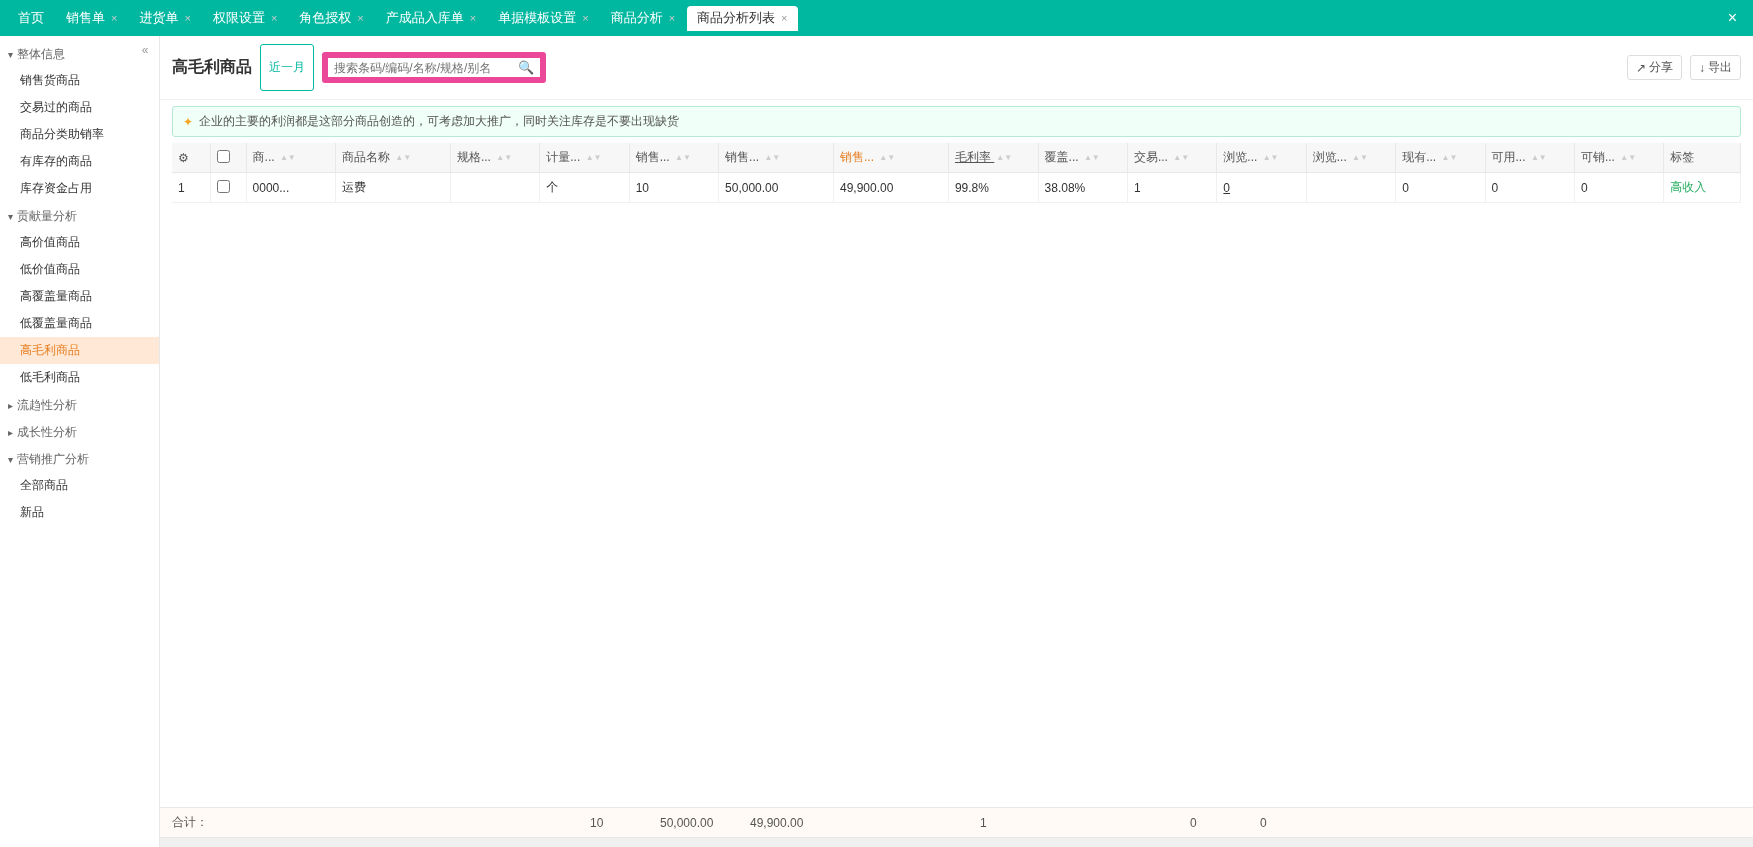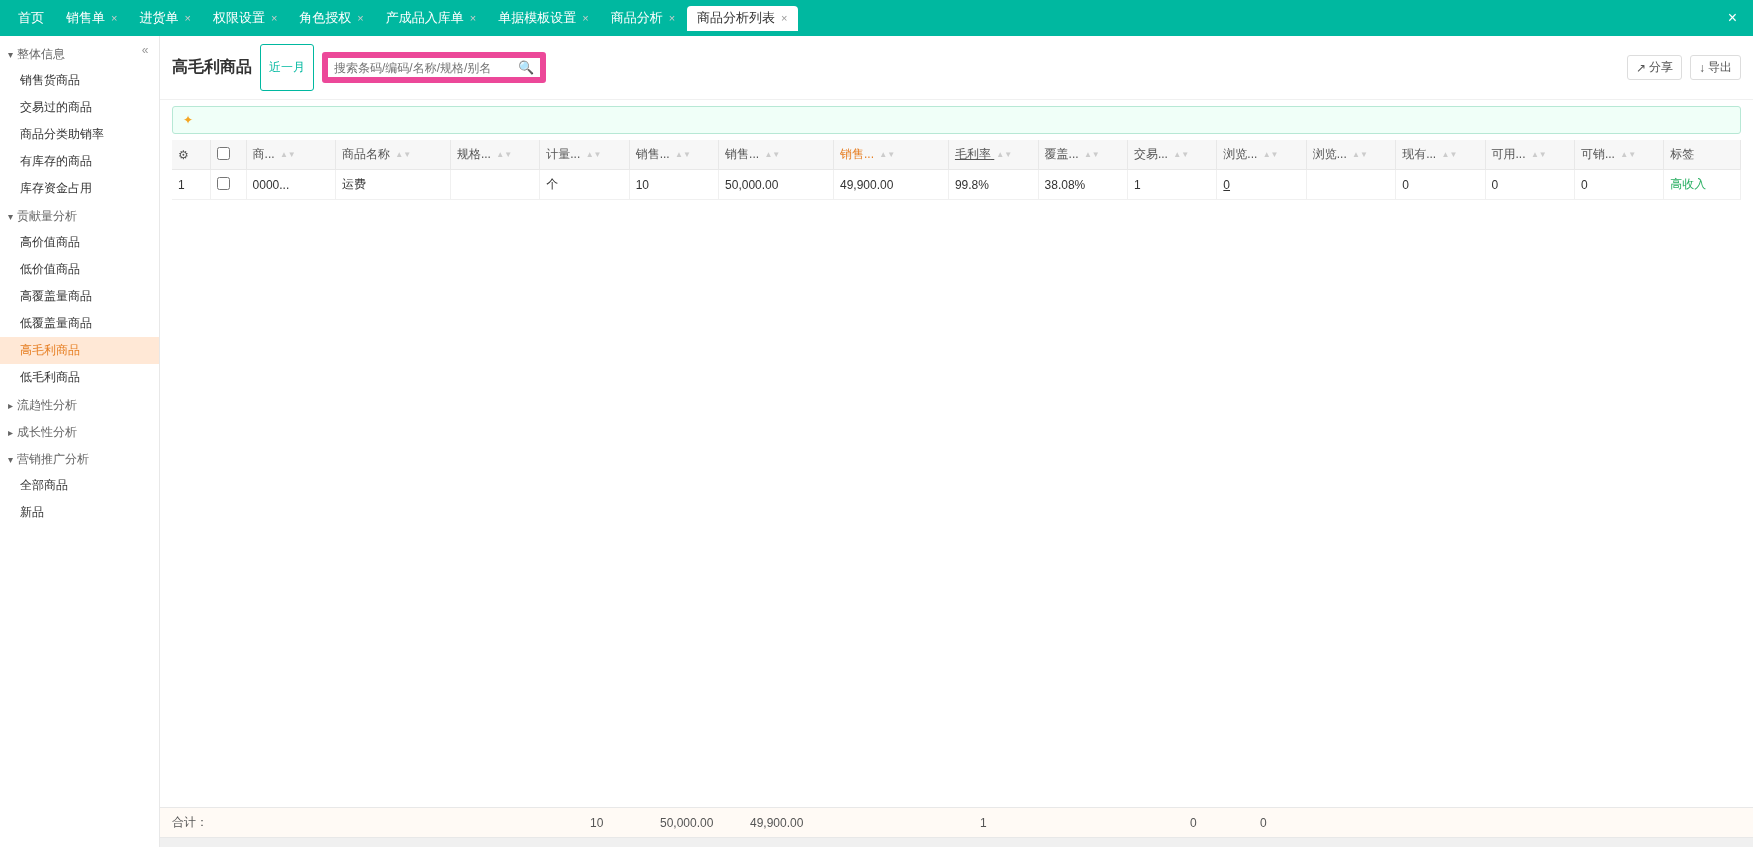--- a/index.html
+++ b/index.html
@@ -362,20 +362,21 @@
         <span>分享</span>
       </div>
       <div class="action-btn">
         <span>↓</span>
         <span>导出</span>
       </div>
     </div>
 
     <div class="info-banner">
       <span class="info-icon">✦</span>
+      <span>企业的主要的利润都是这部分商品创造的，可考虑加大推广，同时关注库存是不要出现缺货</span>
     </div>
 
     <div class="table-container">
       <table>
         <thead>
           <tr>
             <th style="width:30px;">
               <span>⚙</span>
             </th>
             <th style="width:28px;">

